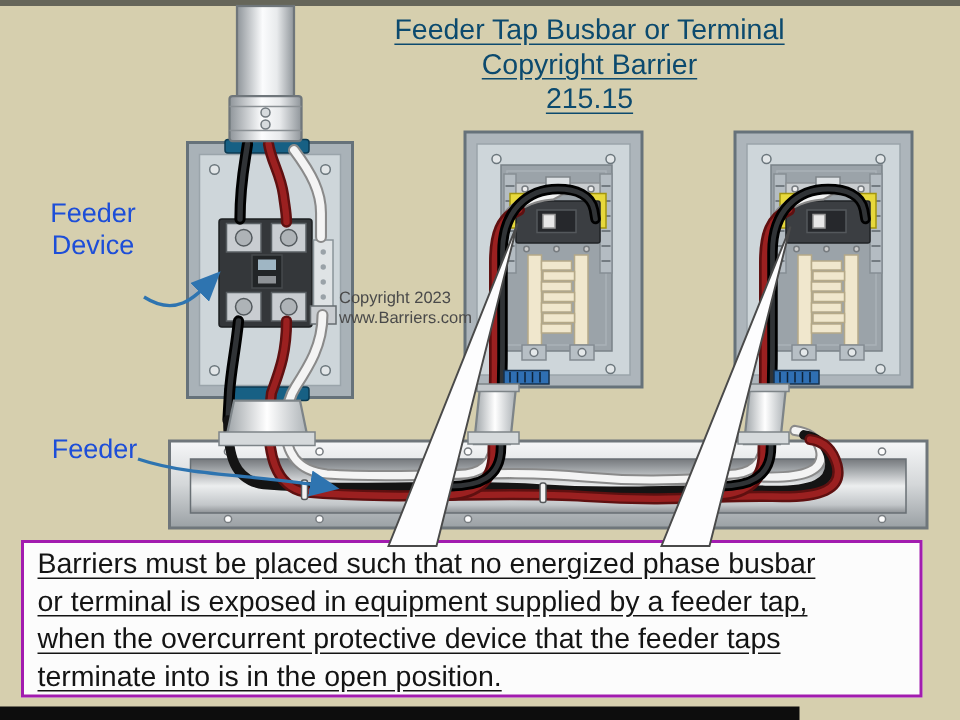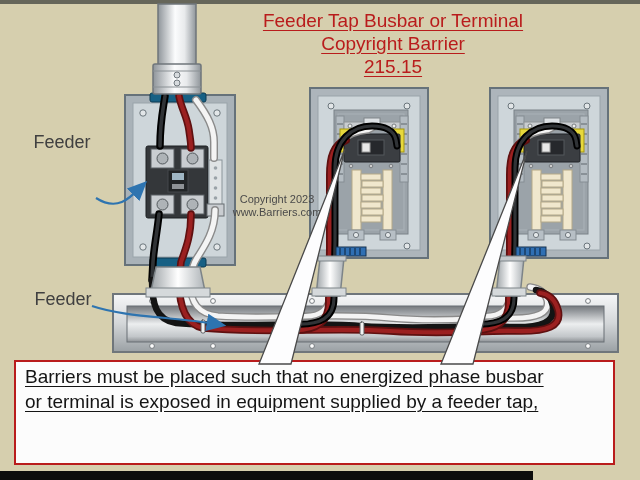--- a/index.html
+++ b/index.html
@@ -1,32 +1,32 @@
 <!DOCTYPE html>
 <html><head>
 <meta charset="utf-8">
 <style>
   html,body{margin:0;padding:0;background:#d6cfae;}
   .stage{position:relative;width:640px;height:480px;overflow:hidden;
          background:#d6cfae;font-family:"Liberation Sans",sans-serif;}
   .top-strip{position:absolute;left:0;top:0;width:640px;height:4px;background:#66665a;}
   .bottom-strip{position:absolute;left:0;top:471px;width:533px;height:9px;background:#0d0d0d;}
   .title{position:absolute;left:243px;top:9px;width:300px;text-align:center;
-         color:#b91c1c;font-size:19px;line-height:23px;}
+         color:#0c4a6e;font-size:19px;line-height:23px;}
   .title .t-line{text-decoration:underline;text-underline-offset:3px;}
   .title .t-code{text-decoration:underline;text-underline-offset:3px;}
-  .lbl{position:absolute;color:#404040;font-size:18px;line-height:21px;text-align:center;}
+  .lbl{position:absolute;color:#1d4ed8;font-size:18px;line-height:21px;text-align:center;}
   .lbl-ocpd{left:4px;top:132px;width:116px;}
   .lbl-taps{left:16px;top:289px;width:94px;}
-  .copyright{position:absolute;left:226px;top:193px;width:102px;text-align:center;
+  .copyright{position:absolute;left:226px;top:193px;width:102px;text-align:left;
              color:#4a4a4a;font-size:11px;line-height:13px;}
   .art,.overlay{position:absolute;left:0;top:0;width:640px;height:480px;}
   .art{z-index:1;}
   .caption-box{position:absolute;left:14px;top:360px;width:588px;height:99px;
-               background:#fcfcfc;border:2px solid #b91c1c;padding:2px 0 0 9px;
+               background:#fcfcfc;border:2px solid #a21caf;padding:2px 0 0 9px;
                z-index:5;color:#141414;font-size:19px;line-height:25px;}
   .caption-box .c-line{text-decoration:underline;text-underline-offset:3px;white-space:nowrap;}
   .overlay{z-index:10;pointer-events:none;}
   .title,.lbl,.copyright{z-index:3;}
 </style>
 </head>
 <body>
 
 <div class="stage">
 
@@ -34,20 +34,21 @@
   <div class="bottom-strip"></div>
 
   <div class="title">
     <div class="t-line">Feeder Tap Busbar or Terminal</div>
     <div class="t-line">Copyright Barrier</div>
     <div class="t-code">215.15</div>
   </div>
 
   <div class="lbl lbl-ocpd">
     <div>Feeder</div>
+    <div>Device</div>
   </div>
   <div class="lbl lbl-taps">
     <div>Feeder</div>
   </div>
 
   <div class="copyright">
     <div>Copyright 2023</div>
     <div>www.Barriers.com</div>
   </div>
 
@@ -254,20 +255,22 @@
         <rect x="318" y="256" width="28" height="5" fill="#c3c8cb" stroke="#7d8488"></rect>
         <rect x="312" y="288" width="34" height="8" fill="#d5d9db" stroke="#7d8488"></rect>
       </g>
     </g>
     <use href="#branchPanel" xlink:href="#branchPanel" x="180"></use>
   </svg>
 
   <div class="caption-box">
     <div class="c-line">Barriers must be placed such that no energized phase busbar</div>
     <div class="c-line">or terminal is exposed in equipment supplied by a feeder tap,</div>
+    <div class="c-line">when the overcurrent protective device that the feeder taps</div>
+    <div class="c-line">terminate into is in the open position.</div>
   </div>
 
   <svg class="overlay" viewBox="0 0 640 480">
     <defs>
       <marker id="ah" markerWidth="9" markerHeight="8" refX="7" refY="4" orient="auto">
         <polygon points="0,0 9,4 0,8" fill="#2e74b0"></polygon>
       </marker>
     </defs>
     <polygon points="345,149 291,364 259,364" fill="#fdfdfe" stroke="#4a4a4a" stroke-width="1.3"></polygon>
     <polygon points="527,151 473,364 441,364" fill="#fdfdfe" stroke="#4a4a4a" stroke-width="1.3"></polygon>

